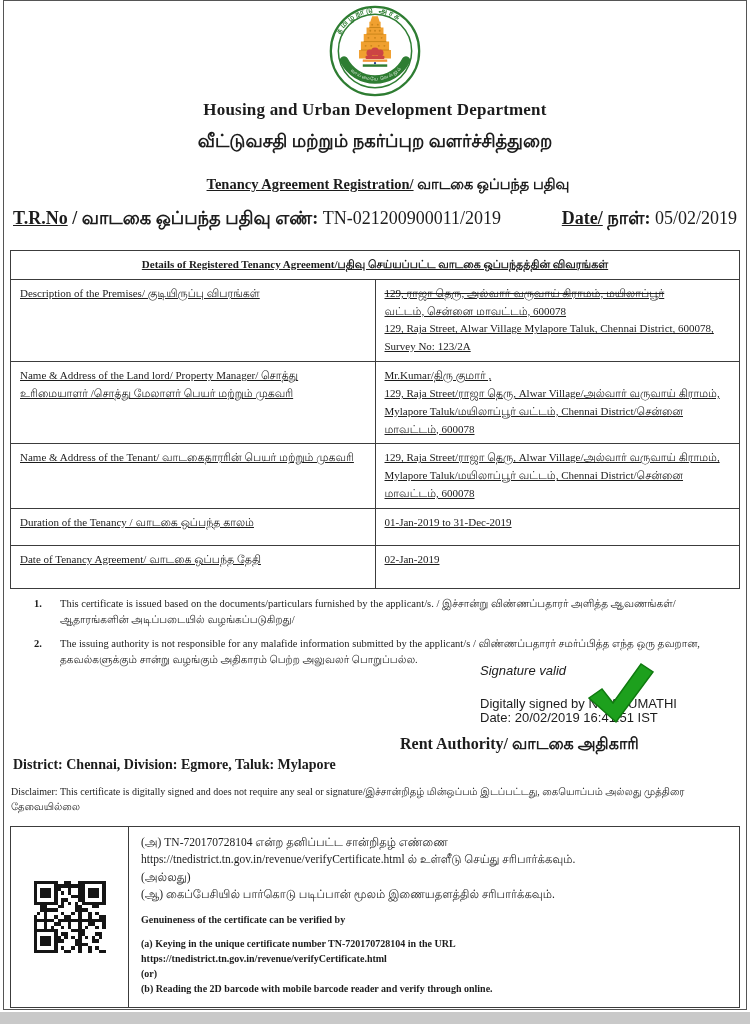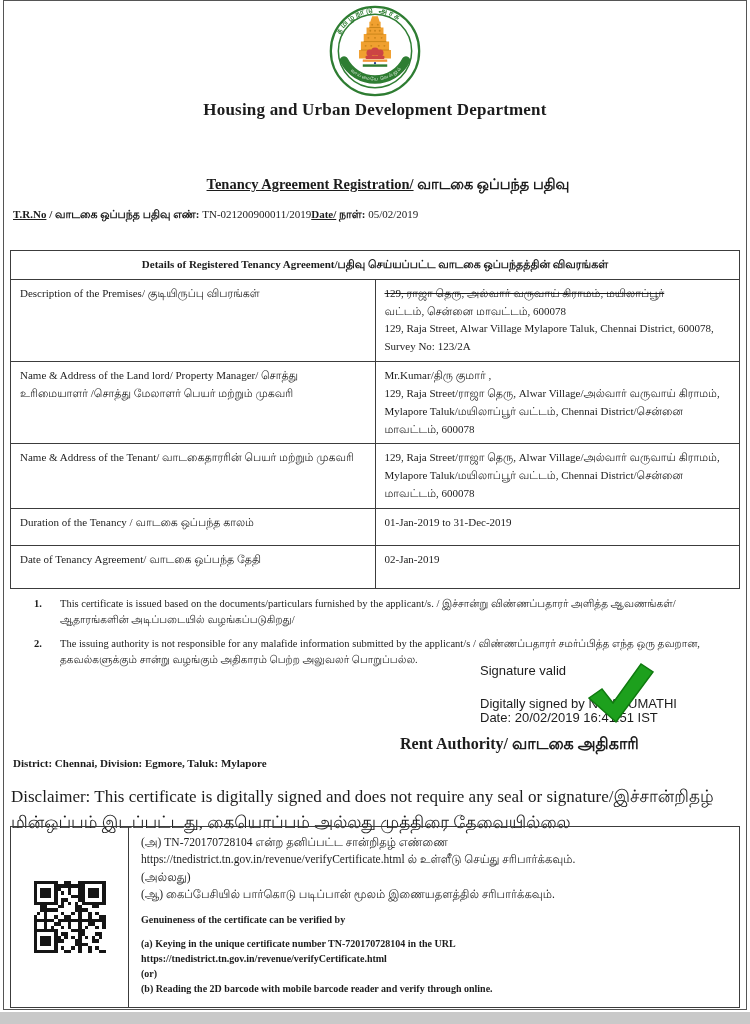--- a/index.html
+++ b/index.html
@@ -17,49 +17,49 @@
 
   .abs{position:absolute;}
   .center{left:0;width:750px;text-align:center;}
 
   .emblem-wrap{top:4px;}
   .dept-en{top:100px;font-size:17px;font-weight:bold;letter-spacing:.2px;}
   .dept-ta{top:131px;font-size:18px;font-weight:bold;}
   .doc-title{top:176px;font-size:14.5px;font-weight:bold;padding-left:26px;}
   .doc-title .u{text-decoration:underline;}
 
-  .reg-line{top:208px;left:13px;width:724px;display:flex;font-size:11px;}
+  .reg-line{top:208px;left:13px;width:724px;display:flex;justify-content:space-between;font-size:18px;}
   .reg-line .u{font-weight:bold;text-decoration:underline;}
   .reg-line .ta{font-weight:bold;}
 
   table.details{position:absolute;top:250px;left:10px;width:730px;border-collapse:collapse;table-layout:fixed;}
   table.details td{border:1px solid var(--line);vertical-align:top;padding:5px 9px;font-size:11px;line-height:1.62;}
-  table.details{border:1.5px solid var(--line);}
+  table.details{border:1.5px solid var(--line);text-decoration:underline;}
   td.thead{text-align:center;font-weight:bold;font-size:11.5px;padding:9px 4px;min-height:34px;}
   td.lbl{width:367px;}
   .h-premises td{height:76px;}
   .h-landlord td{height:80px;}
   .h-tenant td{height:64px;}
   .h-duration td{height:37px;}
   .h-date td{height:43px;}
   td.vbottom{vertical-align:bottom;padding-bottom:7px;}
   .struck{text-decoration:line-through;}
   .blk{display:block;}
 
   .notes{top:596px;left:34px;width:688px;font-size:10.5px;}
   .note-row{display:flex;margin-bottom:7px;line-height:1.55;}
   .note-num{width:26px;flex:none;font-weight:bold;}
 
   .sig{top:664px;left:480px;width:260px;font-family:"Liberation Sans",sans-serif;font-size:13px;line-height:1.12;}
-  .sig .valid{margin-bottom:18px;}
+  .sig .valid{margin-bottom:18px;font-style:italic;}
   .check{position:absolute;left:583px;top:662px;width:72px;height:64px;}
   .rent-auth{top:735px;left:400px;width:332px;text-align:left;font-size:16px;font-weight:bold;}
 
-  .district{top:757px;left:13px;font-size:11px;font-weight:bold;}
-  .disclaimer{top:784px;left:11px;width:724px;font-size:17px;line-height:1.5;}
+  .district{top:757px;left:13px;font-size:14px;font-weight:bold;}
+  .disclaimer{top:784px;left:11px;width:724px;font-size:10px;line-height:1.5;}
 
   .verify{position:absolute;top:826px;left:10px;width:730px;height:182px;border:1.5px solid var(--line);display:flex;}
   .verify-left{width:118px;flex:none;border-right:1px solid var(--line);display:flex;align-items:center;justify-content:center;}
   .qr{display:grid;grid-template-columns:repeat(21,1fr);grid-template-rows:repeat(21,1fr);width:72px;height:72px;background:#fff;}
   .qm{background:#151515;}
   .verify-right{flex:1;padding:7px 12px;font-size:11px;line-height:1.5;}
   .v-ta{font-size:11.5px;}
   .v-en{font-weight:bold;font-size:10px;}
   .v-gap{height:9px;}
 </style>
@@ -116,20 +116,21 @@
       <rect x="37" y="64.2" width="26" height="2.6" fill="#2e7d32"></rect>
 
       <path d="M17,60 A 37,37 0 0 0 83,60" stroke="var(--emblem-green)" stroke-width="9" fill="none" stroke-linecap="round"></path>
       <text font-size="5" fill="#ffffff" letter-spacing="1">
         <textPath href="#arcBot" startOffset="18%">வாய்மையே வெல்லும்</textPath>
       </text>
     </svg>
   </div>
 
   <div class="abs center dept-en">Housing and Urban Development Department</div>
+  <div class="abs center dept-ta">வீட்டுவசதி மற்றும் நகர்ப்புற வளர்ச்சித்துறை</div>
   <div class="abs center doc-title">
     <span class="u">Tenancy Agreement Registration/</span><span> வாடகை ஒப்பந்த பதிவு</span>
   </div>
 
   <div class="abs reg-line">
     <div>
       <span class="u">T.R.No</span><span class="ta"> / வாடகை ஒப்பந்த பதிவு  எண்: </span><span>TN-021200900011/2019</span>
     </div>
     <div>
       <span class="u">Date/</span><span class="ta"> நாள்: </span><span>05/02/2019</span>

